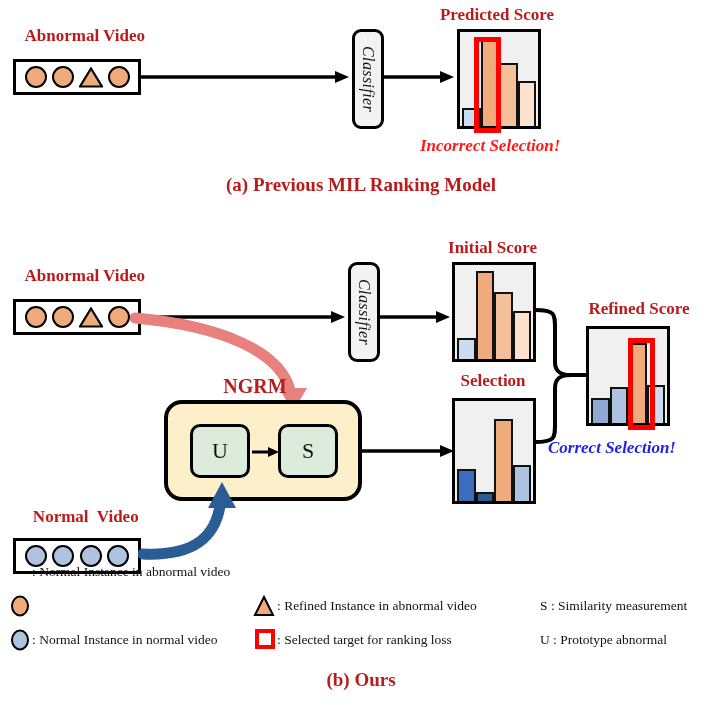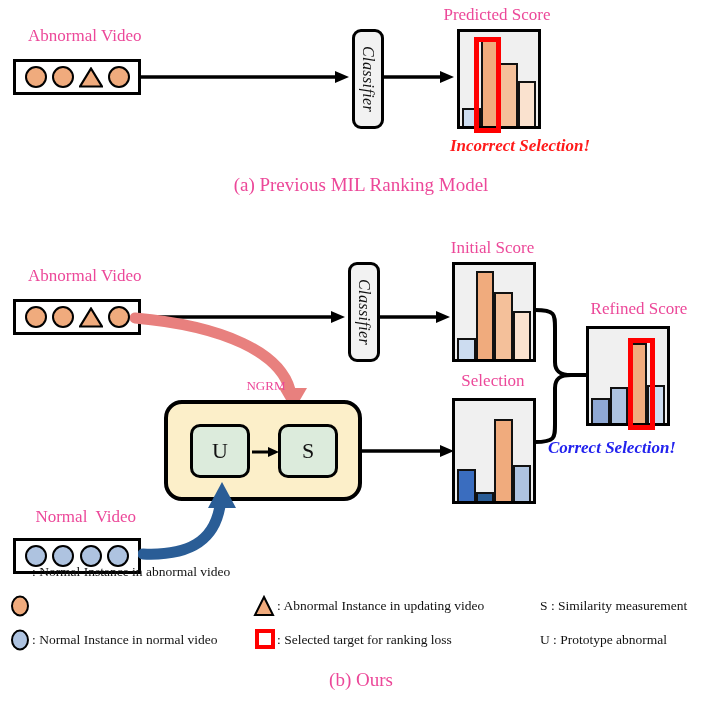--- a/index.html
+++ b/index.html
@@ -1,20 +1,20 @@
 <!DOCTYPE html>
 <html><head>
 <meta charset="utf-8">
 <style>
   html,body{margin:0;padding:0;background:#ffffff;}
   body{width:722px;height:705px;position:relative;overflow:hidden;
        font-family:"Liberation Serif","DejaVu Serif",serif;color:#111;}
   .abs{position:absolute;}
-  .lbl{font-family:"Liberation Serif","DejaVu Serif",serif;color:#ec4899;
-       font-size:17px;line-height:20px;text-align:center;white-space:pre;}
+  .lbl{font-family:"Liberation Serif","DejaVu Serif",serif;color:#b91c1c;
+       font-size:17px;line-height:20px;text-align:center;white-space:pre;font-weight:bold;}
   .bagbox{box-sizing:border-box;border:3px solid #000;background:#fff;
           display:flex;align-items:center;justify-content:space-around;}
   .circ{border-radius:50%;border:2.5px solid #000;box-sizing:border-box;}
   .clsbox{box-sizing:border-box;border:3px solid #000;border-radius:9px;
           background:#f2f2f2;display:flex;align-items:center;justify-content:center;}
   .clstxt{writing-mode:vertical-rl;font-style:italic;font-size:16px;
           font-family:"Liberation Serif","DejaVu Serif",serif;letter-spacing:.4px;}
   .chart{box-sizing:border-box;border:3px solid #000;background:#f0f0f0;
          display:flex;align-items:flex-end;justify-content:space-between;}
   .bar{box-sizing:border-box;border:2.5px solid #111;border-bottom:none;}
@@ -67,21 +67,21 @@
 <div class="abs lbl" style="left:412px;top:5px;width:170px;">Predicted Score</div>
 
 <div class="abs chart" style="left:457px;top:29px;width:84px;height:100px;padding:0 2px;">
   <div class="bar" style="width:19px;height:18px;background:#ccdcf0;"></div>
   <div class="bar" style="width:19px;height:88px;background:#f0ab7d;"></div>
   <div class="bar" style="width:19px;height:63px;background:#f4c09a;"></div>
   <div class="bar" style="width:19px;height:45px;background:#fae2cf;"></div>
 </div>
 <div class="abs redbox" style="left:474px;top:37px;width:27px;height:96px;"></div>
 
-<div class="abs warn" style="left:420px;top:136px;width:200px;text-align:center;color:#ff1a1a;">Incorrect Selection!</div>
+<div class="abs warn" style="left:420px;top:136px;width:200px;text-align:left;color:#ff1a1a;">Incorrect Selection!</div>
 
 <div class="abs lbl cap" style="left:161px;top:175px;width:400px;">(a) Previous MIL Ranking Model</div>
 
 <div class="abs lbl" style="left:6px;top:246px;width:150px;">
   <span>Abnormal Video</span><br>
   <span>(Positive Bag)</span>
 </div>
 
 <div class="abs bagbox" style="left:13px;top:299px;width:128px;height:36px;padding:0 6px;">
   <span class="circ" style="width:22px;height:22px;background:#f0ab7d;"></span>
@@ -101,21 +101,21 @@
     </svg>
 </div>
 
 <div class="abs" style="left:130px;top:308px;">
   <svg width="180" height="120">
     <path d="M5,10 C95,18 150,45 160,82" stroke="#e8807e" stroke-width="11" fill="none" stroke-linecap="round"></path>
     <polygon points="163,104 149,80 177,80" fill="#e8807e"></polygon>
   </svg>
 </div>
 
-<div class="abs lbl" style="left:176px;top:376px;width:180px;font-size:13px;">NGRM</div>
+<div class="abs lbl" style="left:165px;top:376px;width:180px;font-size:20px;">NGRM</div>
 <div class="abs ngrm" style="left:164px;top:400px;width:198px;height:101px;"></div>
 <div class="abs sub" style="left:190px;top:424px;width:60px;height:54px;">
   <span>U</span>
 </div>
 <div class="abs" style="left:252px;top:443px;">
   <svg width="28" height="18">
       <line x1="0" y1="9" x2="18" y2="9" stroke="#000" stroke-width="3"></line>
       <polygon points="27,9 16,4 16,14" fill="#000"></polygon>
     </svg>
 </div>
@@ -204,21 +204,21 @@
       <ellipse cx="10" cy="11" rx="8" ry="9.5" fill="#aec3e0" stroke="#000" stroke-width="2"></ellipse>
     </svg>
 </div>
 <div class="abs legtxt" style="left:32px;top:632px;">: Normal Instance in normal video</div>
 
 <div class="abs" style="left:253px;top:595px;">
   <svg width="22" height="22">
       <polygon points="11,2 20,20 2,20" fill="#f0ab7d" stroke="#000" stroke-width="2"></polygon>
     </svg>
 </div>
-<div class="abs legtxt" style="left:277px;top:598px;">: Abnormal Instance in updating video</div>
+<div class="abs legtxt" style="left:277px;top:598px;">: Refined Instance in abnormal video</div>
 
 <div class="abs" style="left:255px;top:629px;">
   <svg width="20" height="20">
       <rect x="2" y="2" width="16" height="16" fill="#fff" stroke="#ff0000" stroke-width="4"></rect>
     </svg>
 </div>
 <div class="abs legtxt" style="left:277px;top:632px;">: Selected target for ranking loss</div>
 
 <div class="abs legtxt" style="left:540px;top:598px;">S : Similarity measurement</div>
 <div class="abs legtxt" style="left:540px;top:632px;">U : Prototype abnormal</div>

